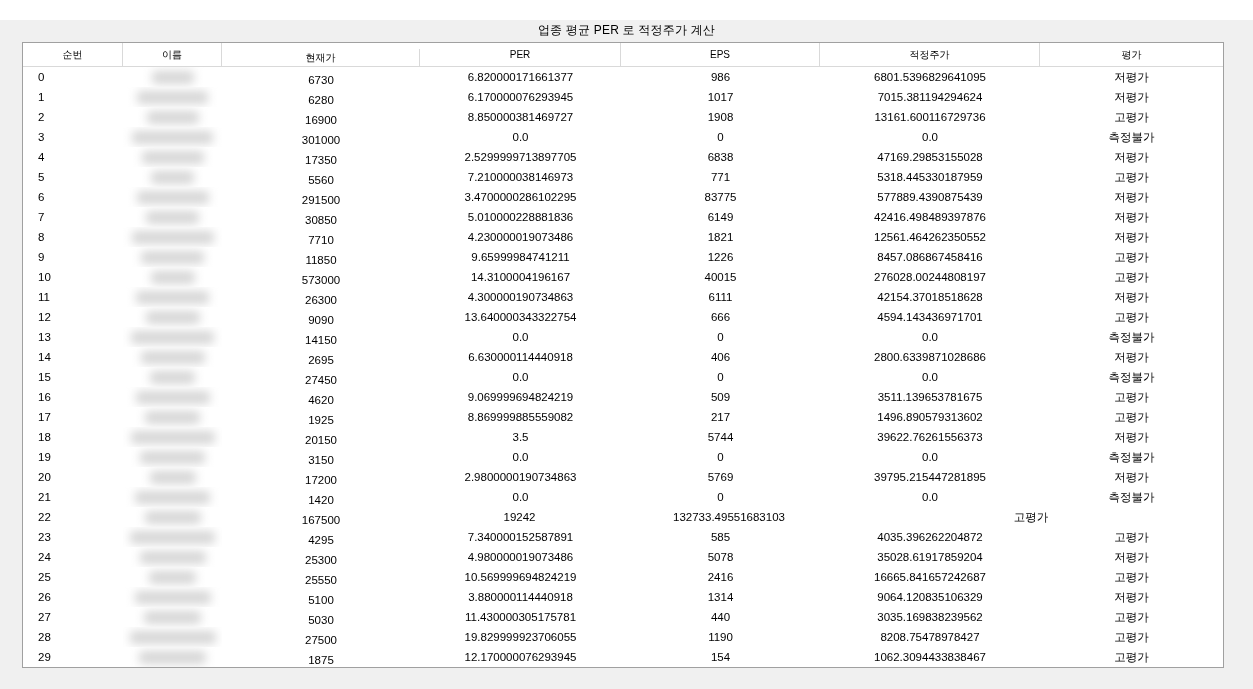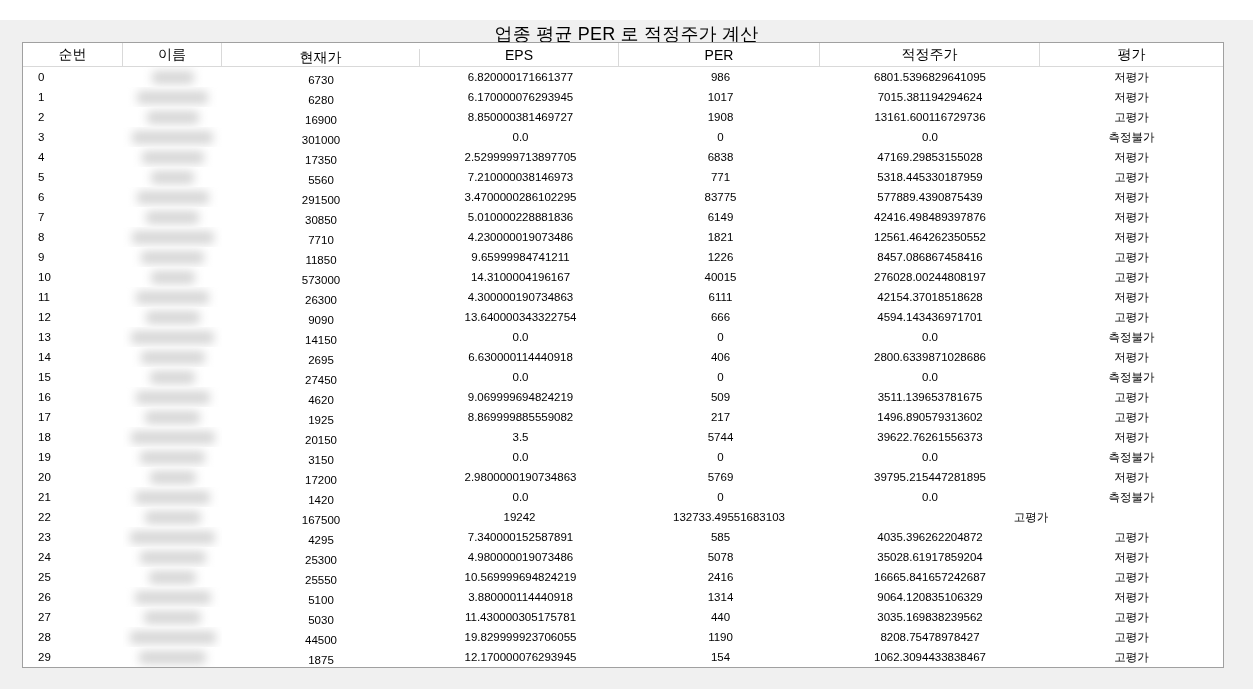--- a/index.html
+++ b/index.html
@@ -9,35 +9,35 @@
     background:#ffffff;
     position:relative;
     color:#000;
   }
   .window {
     position:absolute; left:0; top:20px; width:1253px; height:669px;
     background:#f0f0f0;
   }
   .title {
     position:absolute; left:0; top:2px; width:100%;
-    text-align:center; font-size:18px; color:#000; letter-spacing:0.2px;
+    text-align:center; font-size:12px; color:#000; letter-spacing:0.2px;
   }
   .table {
     position:absolute; left:22px; top:22px; width:1202px; height:626px;
     background:#ffffff; border:1px solid #a0a0a0;
     display:flex; flex-direction:column;
   }
   .thead {
     display:flex; height:24px; flex:0 0 24px;
     border-bottom:1px solid #d9d9d9;
     background:#ffffff;
   }
   .th {
     display:flex; align-items:center; justify-content:center;
-    font-size:14px; color:#000;
+    font-size:10px; color:#000;
     border-right:1px solid #d9d9d9;
   }
   .th:last-child { border-right:none;font-family:Liberation Mono, monospace; }
   .tbody { flex:1; display:flex; flex-direction:column; }
   .tr { display:flex; flex:1; align-items:center; }
   .td {
     font-size:11.5px; color:#000; white-space:nowrap; overflow:hidden;
     display:flex; align-items:center; justify-content:center; height:100%;
   }
   .c0 { width:100px; }
@@ -57,22 +57,22 @@
 <body>
 
 <div class="window">
   <div class="title">업종 평균 PER 로 적정주가 계산</div>
 
   <div class="table">
     <div class="thead">
       <div class="th c0">순번</div>
       <div class="th c1">이름</div>
       <div class="th c2">현재가</div>
+      <div class="th c3">PER</div>
       <div class="th c4">EPS</div>
-      <div class="th c3">PER</div>
       <div class="th c5">적정주가</div>
       <div class="th c6">평가</div>
     </div>
     <div class="tbody">
         <div class="tr">
           <div class="td c0">0</div>
           <div class="td c1">
             <div class="blob" style="width: 42px;"></div>
           </div>
           <div class="td c2">6730</div>
@@ -375,21 +375,21 @@
           <div class="td c3">11.430000305175781</div>
           <div class="td c4">440</div>
           <div class="td c5">3035.169838239562</div>
           <div class="td c6">고평가</div>
         </div>
         <div class="tr">
           <div class="td c0">28</div>
           <div class="td c1">
             <div class="blob" style="width: 86px;"></div>
           </div>
-          <div class="td c2">44500</div>
+          <div class="td c2">27500</div>
           <div class="td c3">19.829999923706055</div>
           <div class="td c4">1190</div>
           <div class="td c5">8208.75478978427</div>
           <div class="td c6">고평가</div>
         </div>
         <div class="tr">
           <div class="td c0">29</div>
           <div class="td c1">
             <div class="blob" style="width: 67px;"></div>
           </div>

